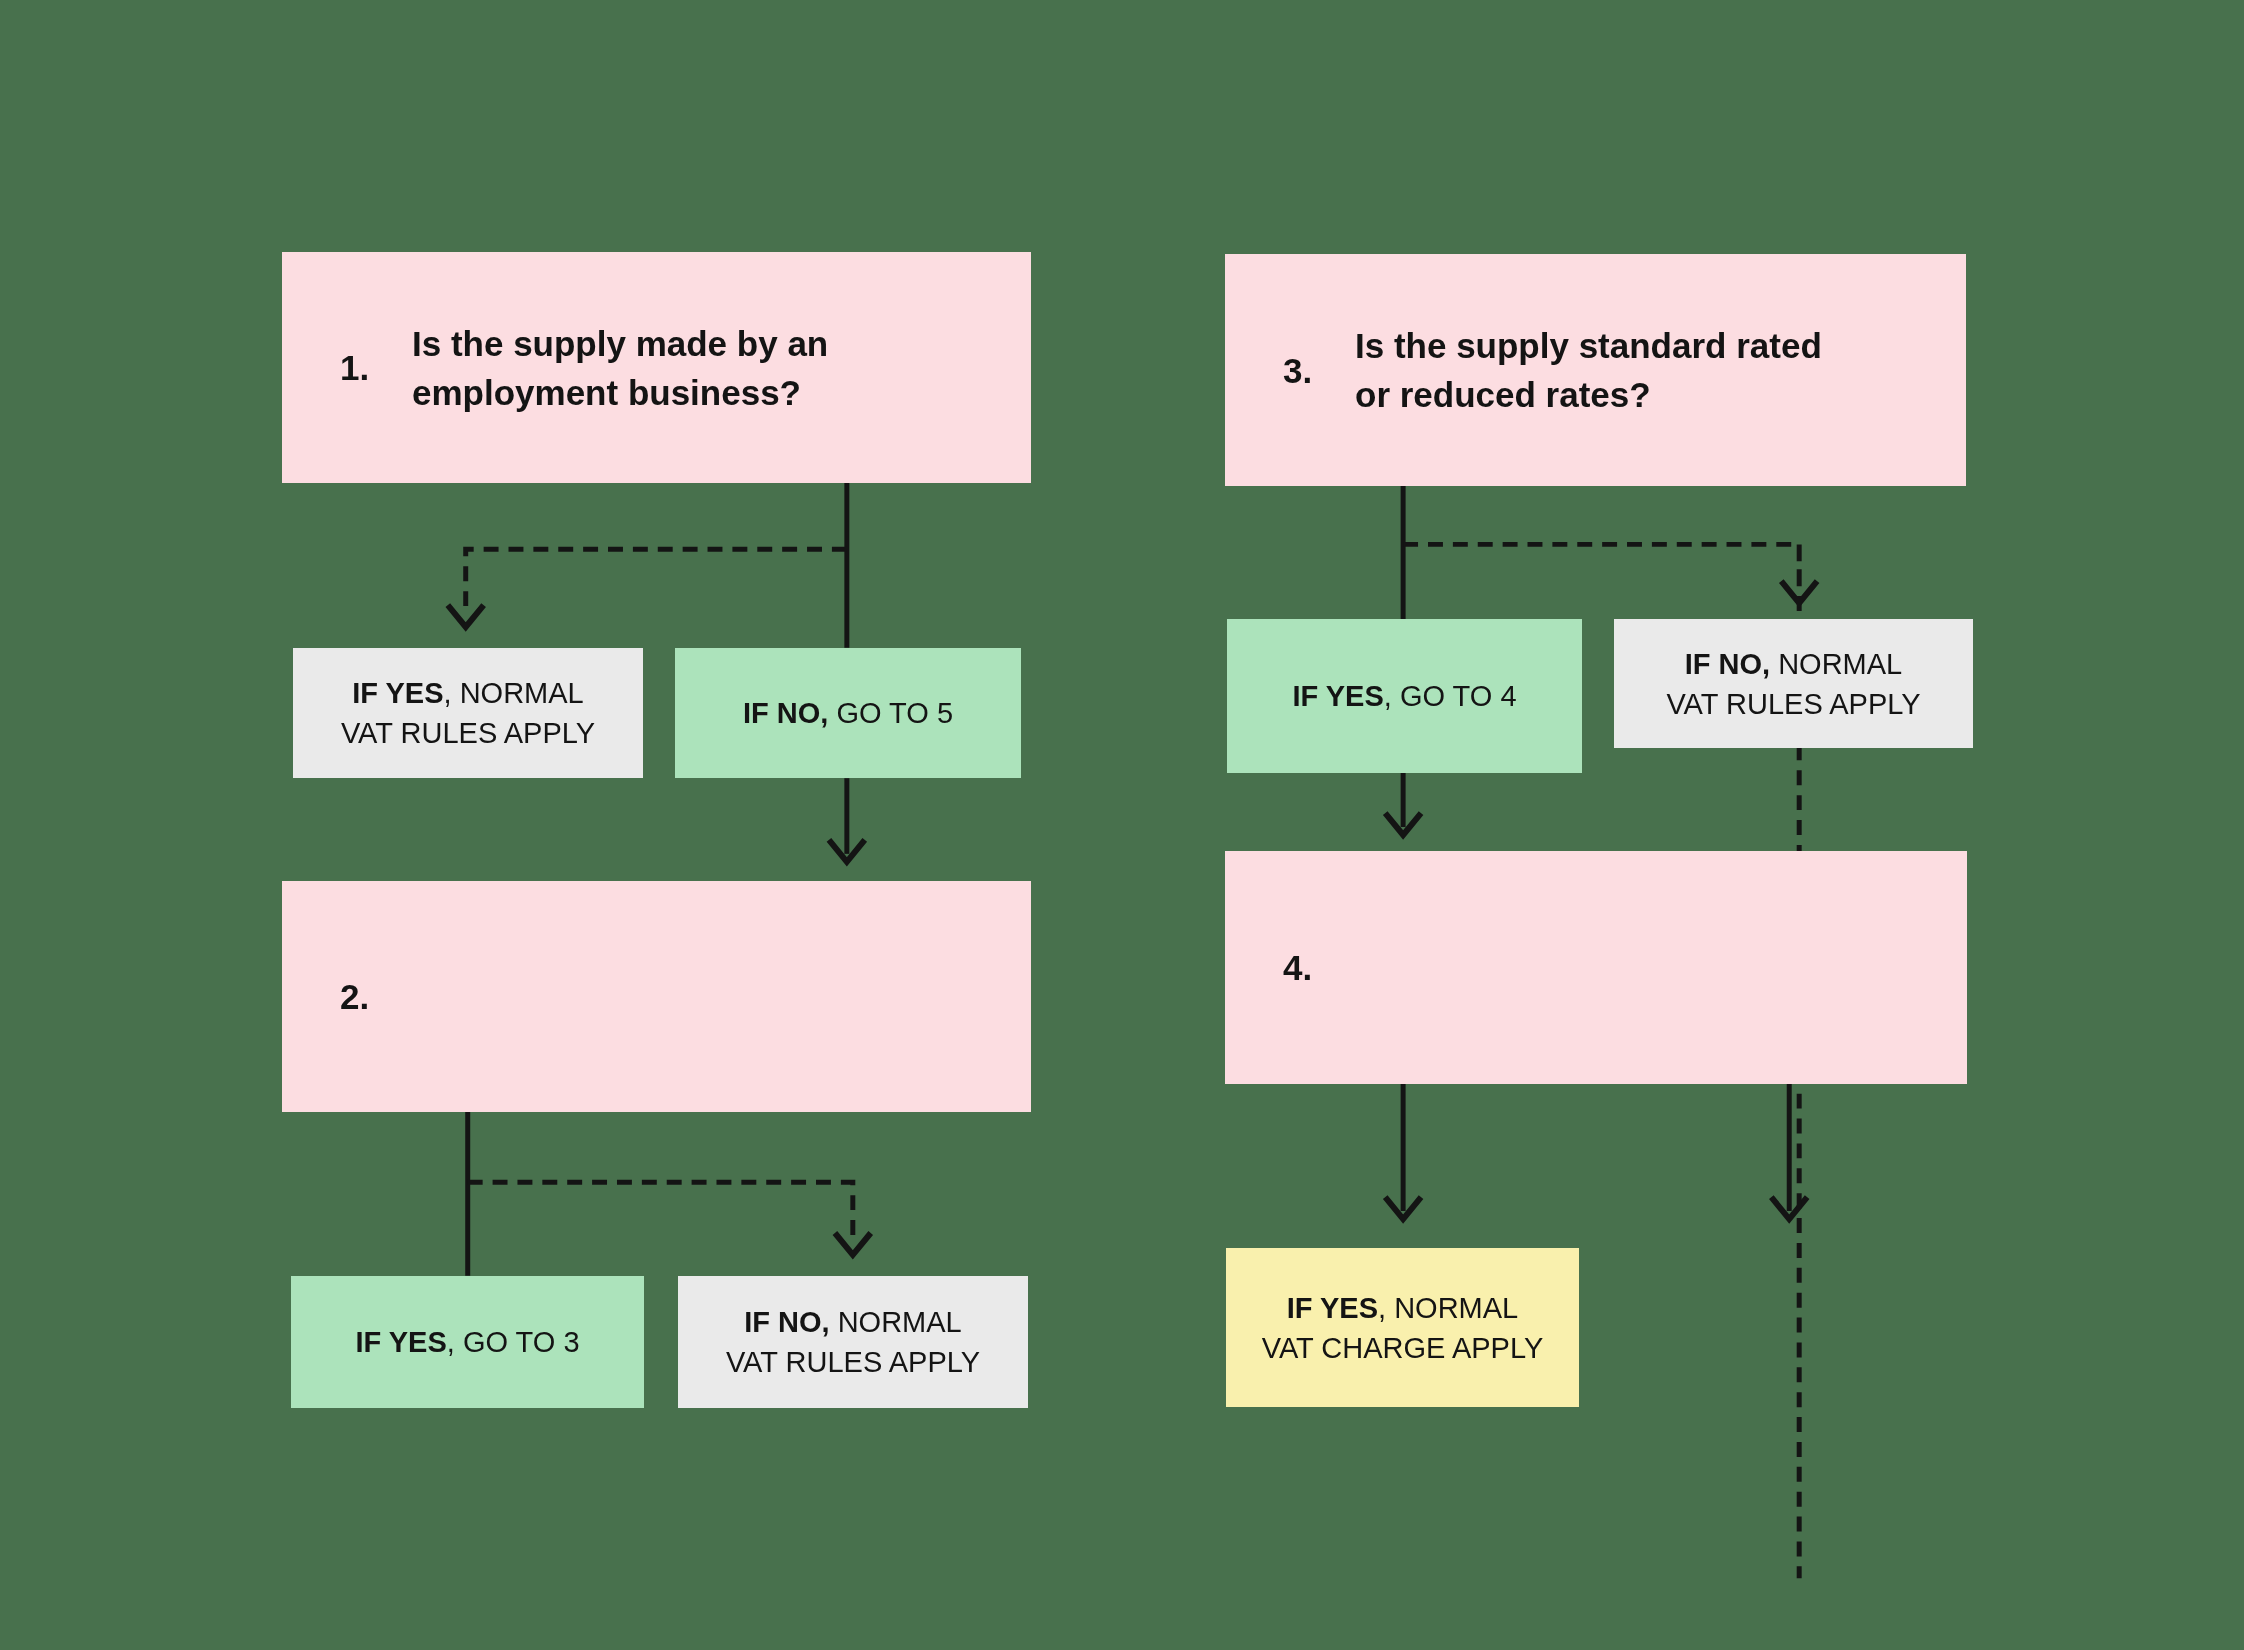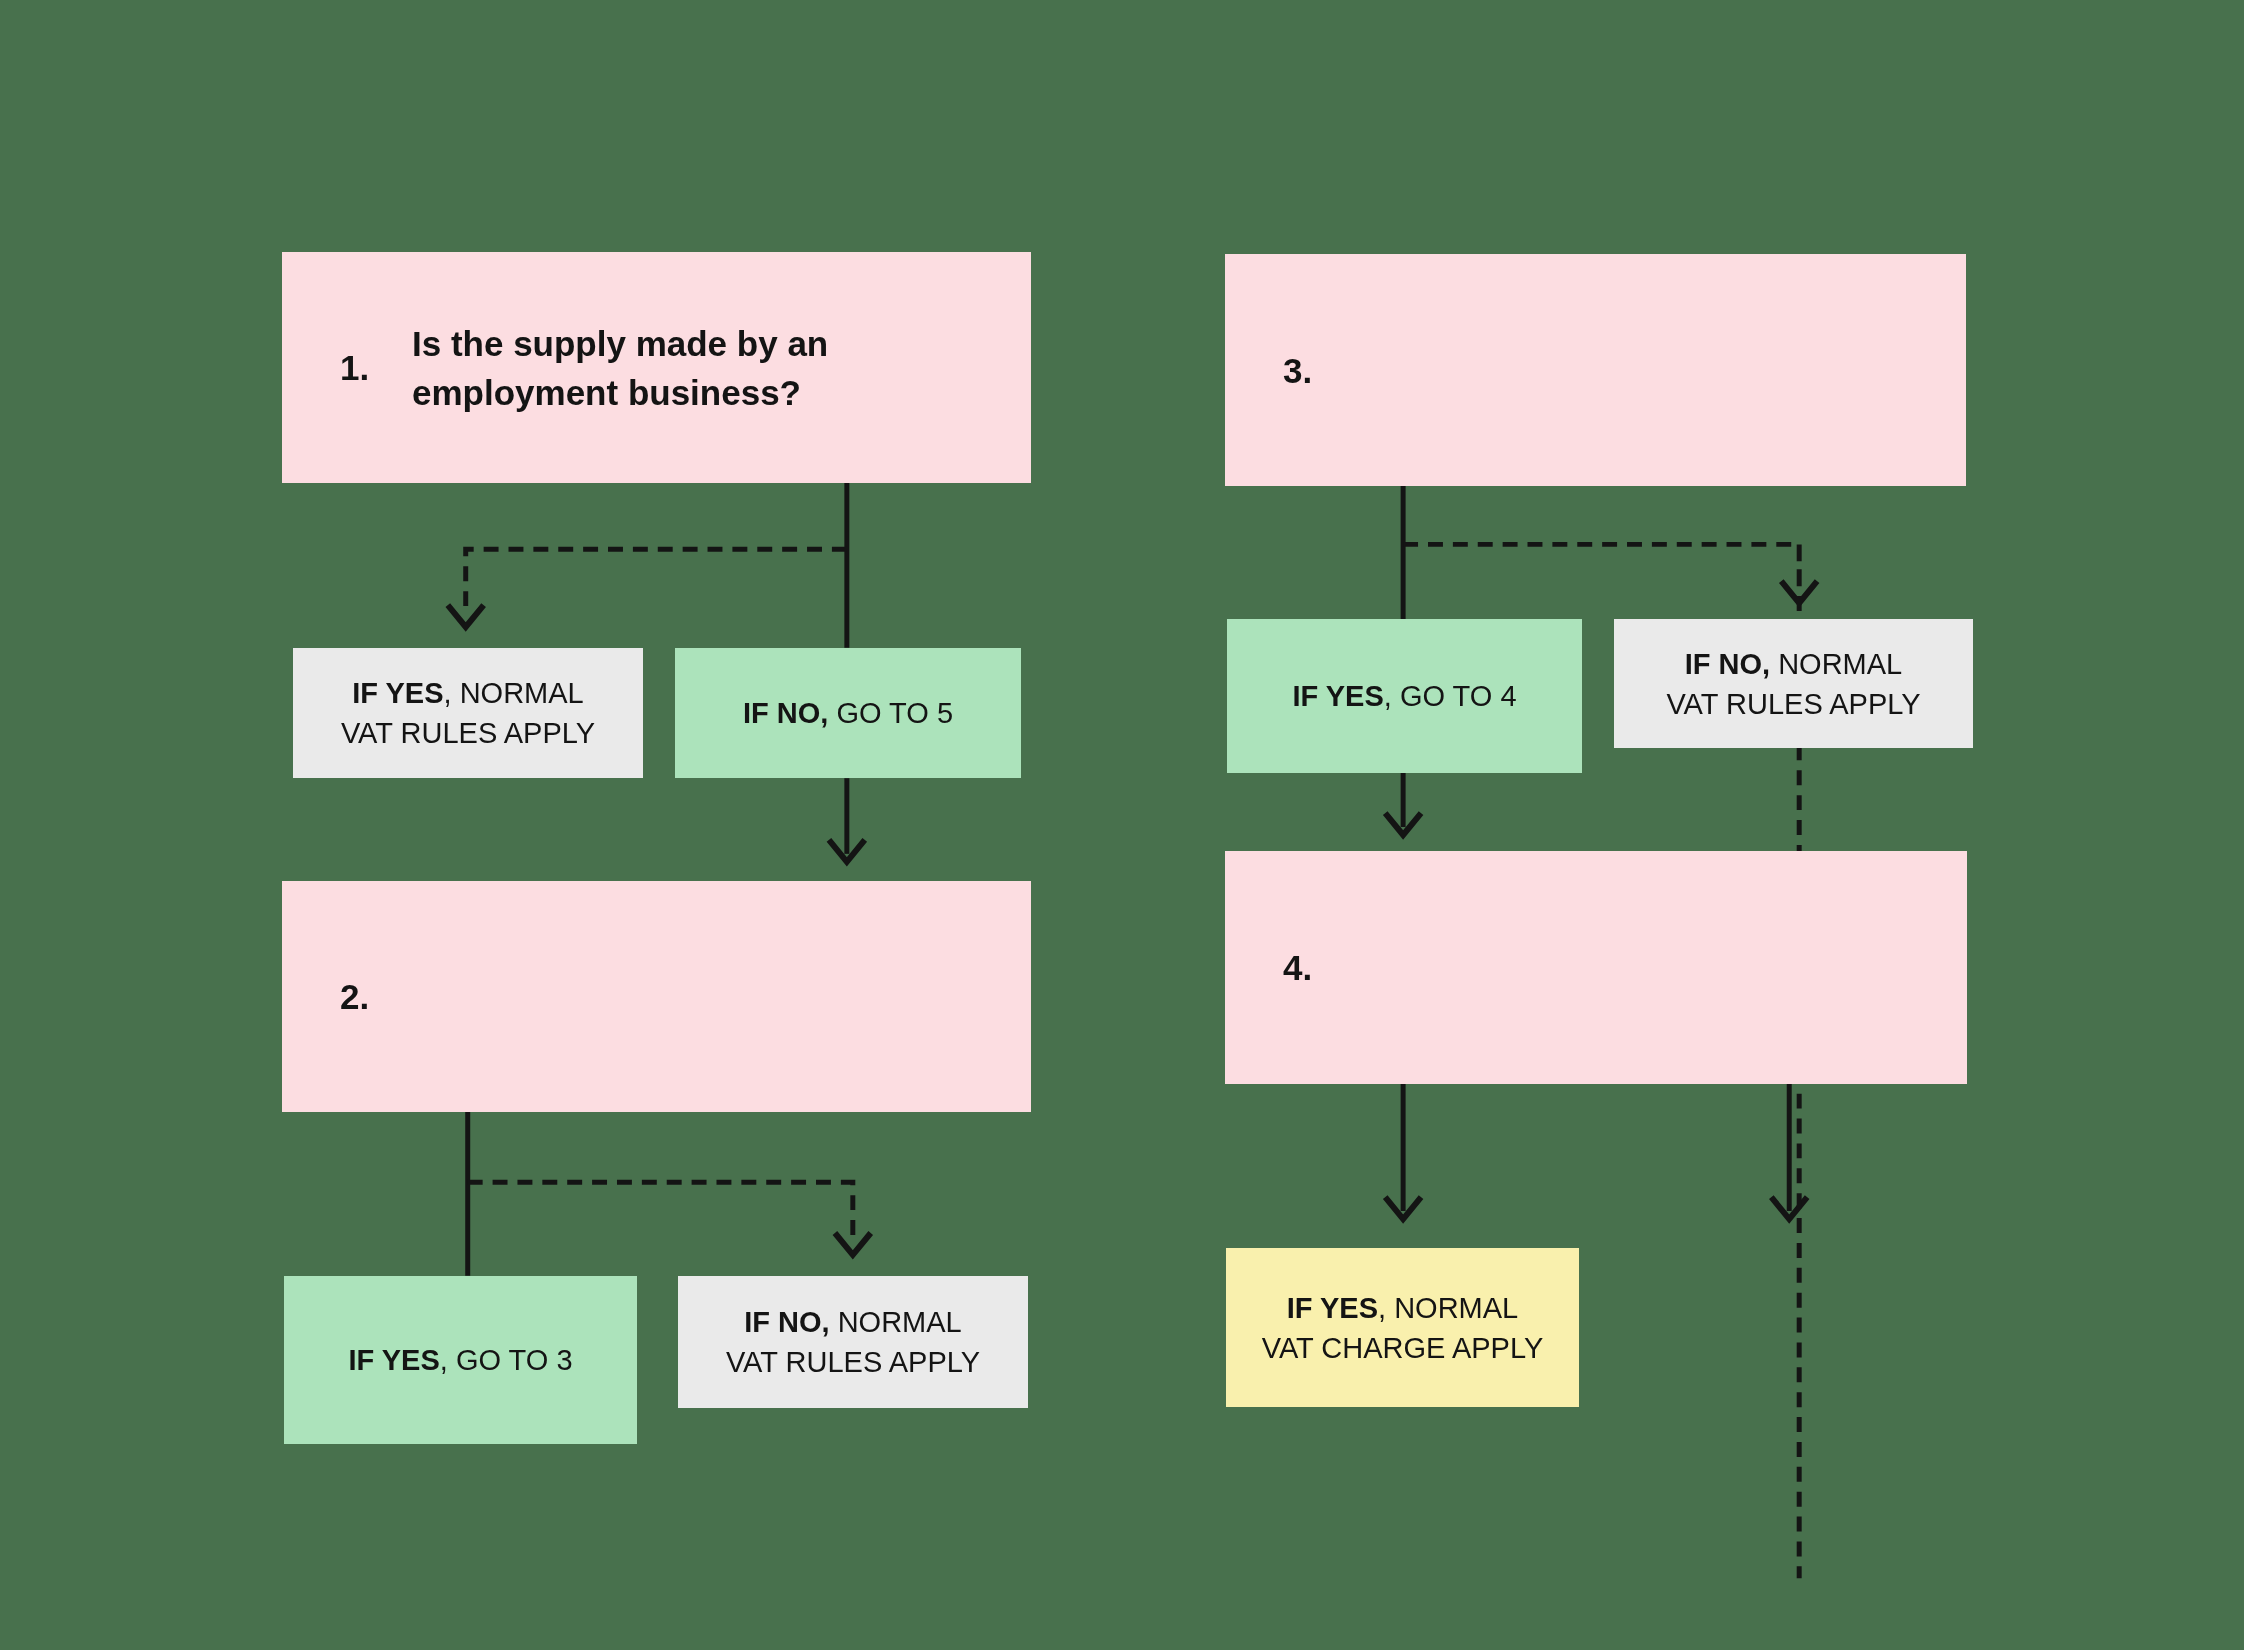--- a/index.html
+++ b/index.html
@@ -84,36 +84,38 @@
     <span class="qtext">Is the supply made by an
 employment business?</span>
   </div>
 
   <div class="box question" style="left:282px;top:881px;width:749px;height:231px">
     <span class="qnum">2.</span>
   </div>
 
   <div class="box question" style="left:1225px;top:254px;width:741px;height:232px">
     <span class="qnum">3.</span>
+    <span class="qtext">Is the supply standard rated
+or reduced rates?</span>
   </div>
 
   <div class="box question" style="left:1225px;top:851px;width:742px;height:233px">
     <span class="qnum">4.</span>
   </div>
 
   <div class="box answer gray" style="left:293px;top:648px;width:350px;height:130px">
     <span class="ans"><strong>IF YES</strong><span>, NORMAL
 VAT RULES APPLY</span></span>
   </div>
 
   <div class="box answer green" style="left:675px;top:648px;width:346px;height:130px">
     <span class="ans"><strong>IF NO,</strong><span> GO TO 5</span></span>
   </div>
 
-  <div class="box answer green" style="left:284px;top:1276px;width:353px;height:168px">
+  <div class="box answer green" style="left:291px;top:1276px;width:353px;height:132px">
     <span class="ans"><strong>IF YES</strong><span>, GO TO 3</span></span>
   </div>
 
   <div class="box answer gray" style="left:678px;top:1276px;width:350px;height:132px">
     <span class="ans"><strong>IF NO,</strong><span> NORMAL
 VAT RULES APPLY</span></span>
   </div>
 
   <div class="box answer green" style="left:1227px;top:619px;width:355px;height:154px">
     <span class="ans"><strong>IF YES</strong><span>, GO TO 4</span></span>

